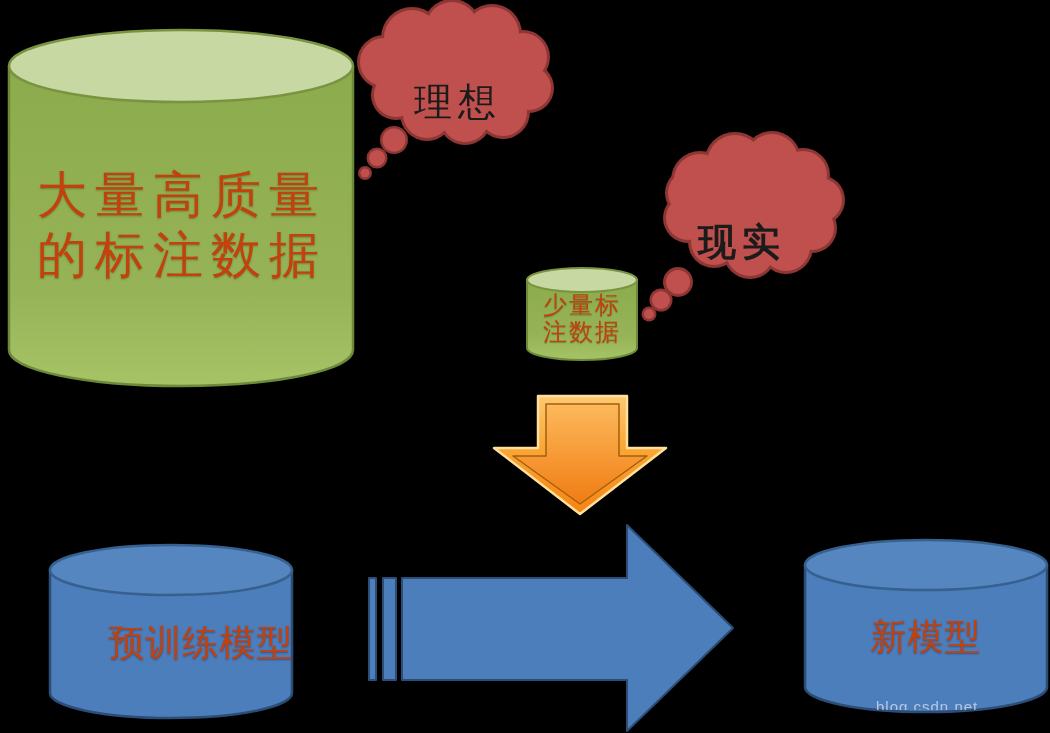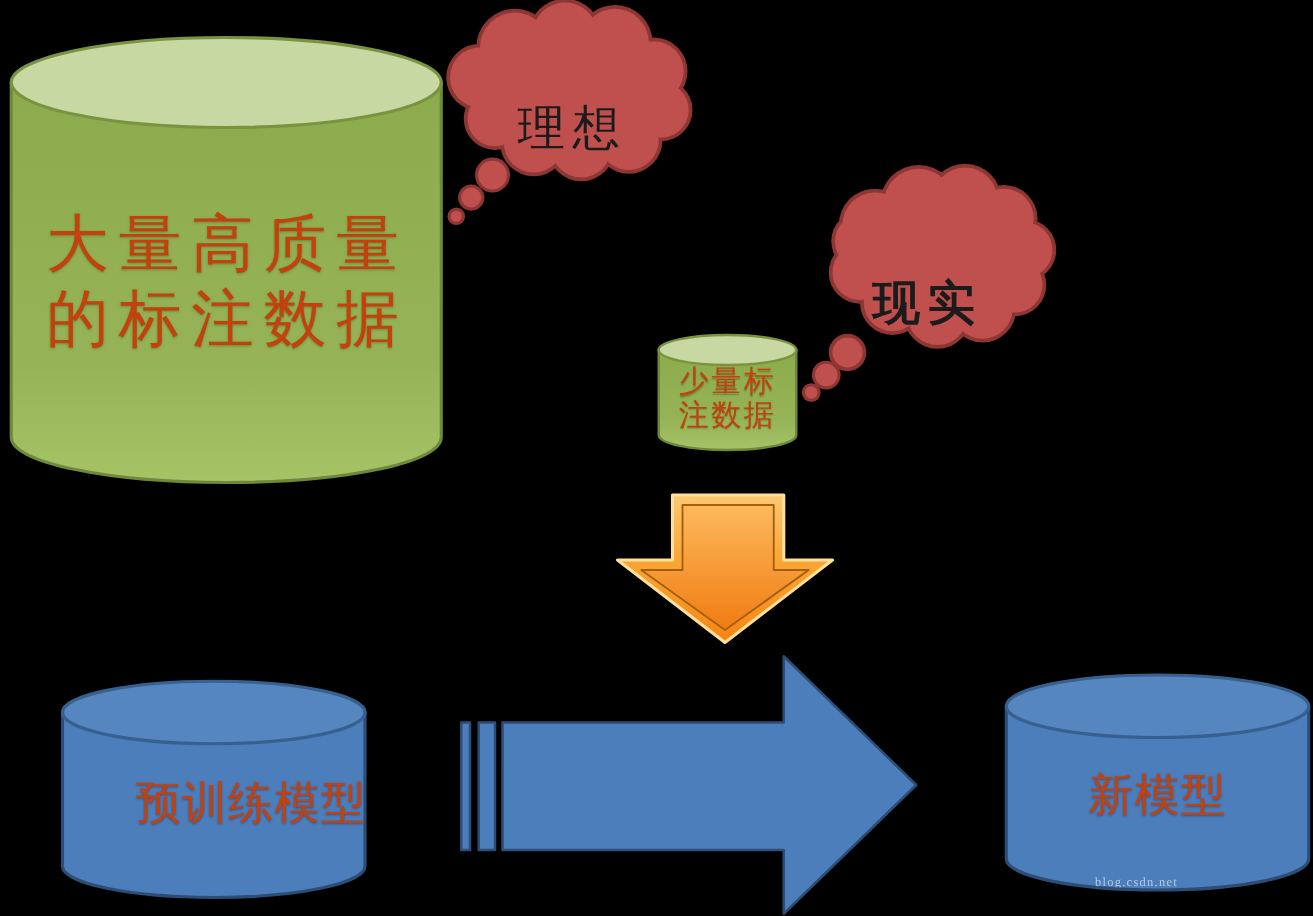--- a/index.html
+++ b/index.html
@@ -64,22 +64,22 @@
   .label.finetune {
     left: 402px; top: 612px; width: 226px;
     font-family: "Liberation Sans", "DejaVu Sans", sans-serif;
     font-size: 27px; line-height: 34px; letter-spacing: 0.5px;
   }
   .watermark {
     position: absolute;
     left: 876px; top: 699px;
     width: 152px; height: 11px;
     overflow: hidden;
-    font-family: Liberation Serif, serif;
-    font-size: 10px; line-height: 15px;
+    font-family: Liberation Sans, sans-serif;
+    font-size: 15px; line-height: 15px;
     color: rgba(216, 226, 240, 0.75);
     letter-spacing: 1px;
     pointer-events: none;
   }
 </style>
 </head>
 <body>
 
 <div id="canvas">
 

